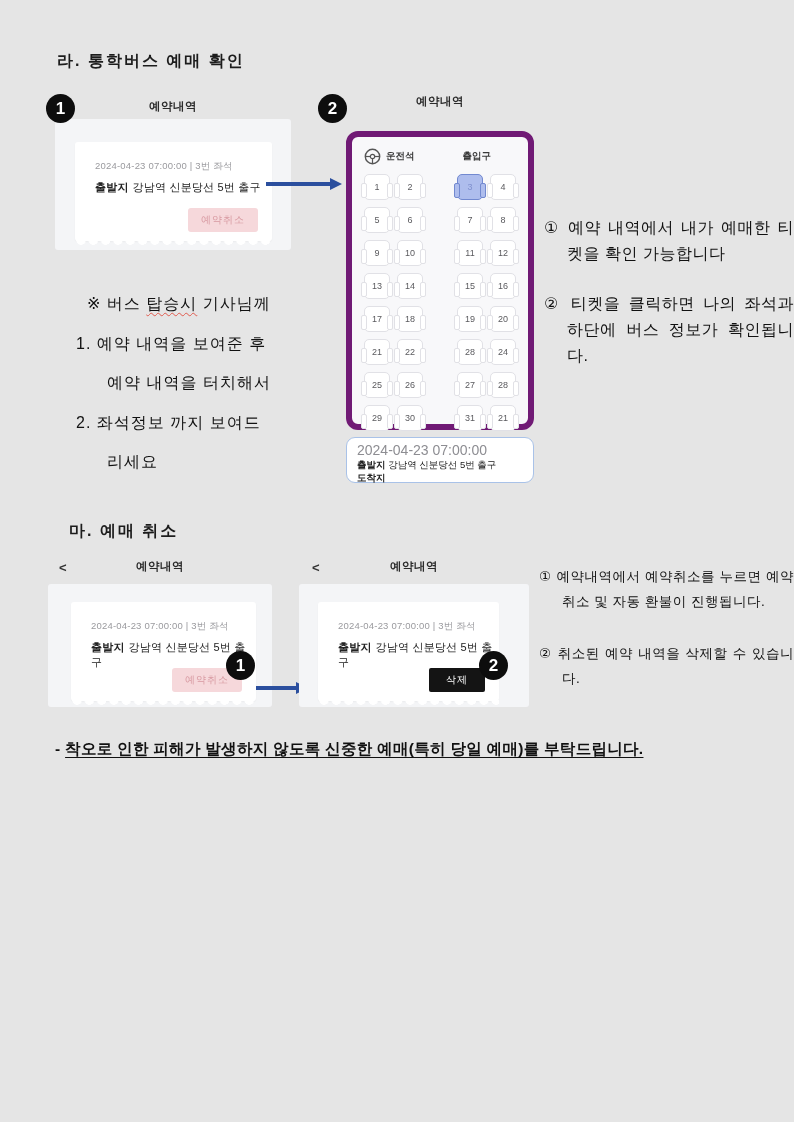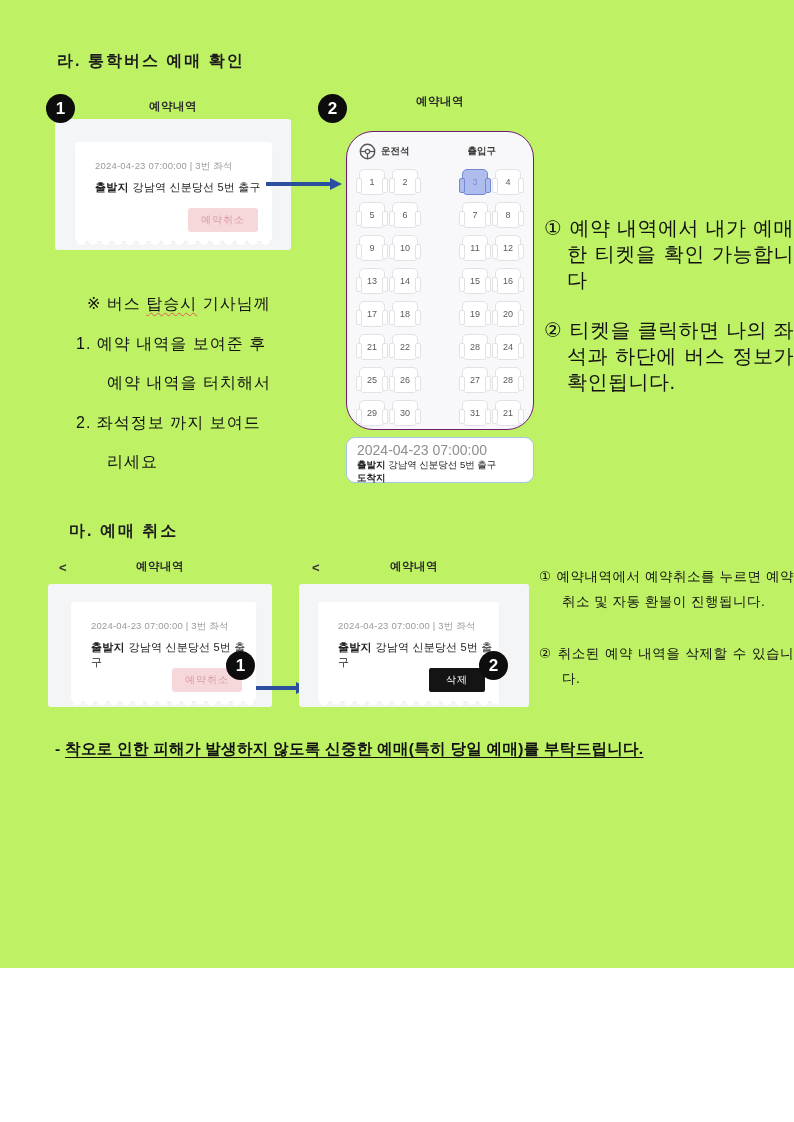--- a/index.html
+++ b/index.html
@@ -1,18 +1,18 @@
 <!DOCTYPE html>
 <html><head>
 <meta charset="utf-8">
 <style>
   * { margin:0; padding:0; box-sizing:border-box; }
   html,body { background:#ffffff; }
   body { font-family:"Liberation Sans","DejaVu Sans",sans-serif; color:#1a1a1a; }
-  .page { position:relative; width:794px; height:968px; background:#bef264; overflow:hidden; margin:0 auto; }
+  .page { position:relative; width:794px; height:1122px; background:#e5e5e5; overflow:hidden; margin:0 auto; }
 
   
   .sec-title { position:absolute; font-size:16px; font-weight:bold; letter-spacing:2px; color:#1c1c1c; }
   #title-la { left:57px; top:51px; }
   #title-ma { left:57px; top:521px;margin-left:12px; }
 
   
   .badge { position:absolute; width:29px; height:29px; background:#0d0d0d; border-radius:50%;
            color:#fff; font-size:17px; font-weight:bold; display:flex; align-items:center; justify-content:center; z-index:6; }
 
@@ -35,21 +35,21 @@
       font-size:10px; padding:5px 17px; border:none; border-radius:2px; letter-spacing:1px;margin-left:48px; }
 
   
   .arrow { position:absolute; height:12px; }
   .arrow .shaft { position:absolute; left:0; top:4px; height:4px; background:#2b4f9e; width:calc(100% - 12px); }
   .arrow .head { position:absolute; right:0; top:0; width:0; height:0;
       border-left:12px solid #2b4f9e; border-top:6px solid transparent; border-bottom:6px solid transparent; }
 
   
   #seat-panel { position:absolute; left:346px; top:131px; width:188px; height:299px;
-      background:#f8f8fa; border:1px solid #701a75; border-radius:27px; }
+      background:#f8f8fa; border:6px solid #701a75; border-radius:12px; }
   .legend { display:flex; align-items:center; padding:11px 14px 9px 12px; }
   .legend-left { display:flex; align-items:center; gap:5px; }
   .legend-label { font-size:9.5px; font-weight:bold; color:#3a3a3a; }
   #door-label { margin-left:auto; margin-right:23px; }
   .seat-row { display:flex; padding:0 12px; margin-bottom:7px; }
   .seat { position:relative; width:26px; height:26px; background:#ffffff; border:1px solid #e1e1e6; border-radius:5px;
       display:flex; align-items:center; justify-content:center; font-size:9px; color:#5a5a5e; }
   .seat + .seat { margin-left:7px; }
   .seat:nth-child(3) { margin-left:auto; }
   .seat::before, .seat::after { content:""; position:absolute; width:4px; height:13px; background:#ffffff;
@@ -61,21 +61,21 @@
   .steer-icon svg { display:block; }
 
   
   #bus-card { position:absolute; left:346px; top:437px; width:188px; height:46px; background:#fff;
       border:1.5px solid #a9c2e8; border-radius:9px; padding:4px 10px; }
   #bus-card .bc-dt { font-size:14px; color:#8d8d92; }
   #bus-card .bc-route { font-size:9.5px; color:#222; margin-top:1px; }
   #bus-card .bc-route b, #bus-card .bc-arr { font-weight:bold; font-size:9.5px; color:#222; }
 
   
-  .notes { position:absolute; font-size:20px; color:#111; letter-spacing:0.5px; }
+  .notes { position:absolute; font-size:16px; color:#111; letter-spacing:0.5px; }
   .note { padding-left:23px; text-indent:-23px; line-height:26px; text-align:justify; }
   #fig1-notes { left:544px; top:215px; width:250px; }
   #fig1-notes .note + .note { margin-top:24px; }
   #fig2-notes { left:539px; top:564px; width:255px; font-size:13.5px; }
   #fig2-notes .note { line-height:25px; }
   #fig2-notes .note + .note { margin-top:27px; }
 
   
   #driver-note { position:absolute; left:76px; top:284px; width:250px; font-size:16px; color:#111; letter-spacing:1px; }
   #driver-note .dn-line { line-height:39.5px; white-space:nowrap; }

